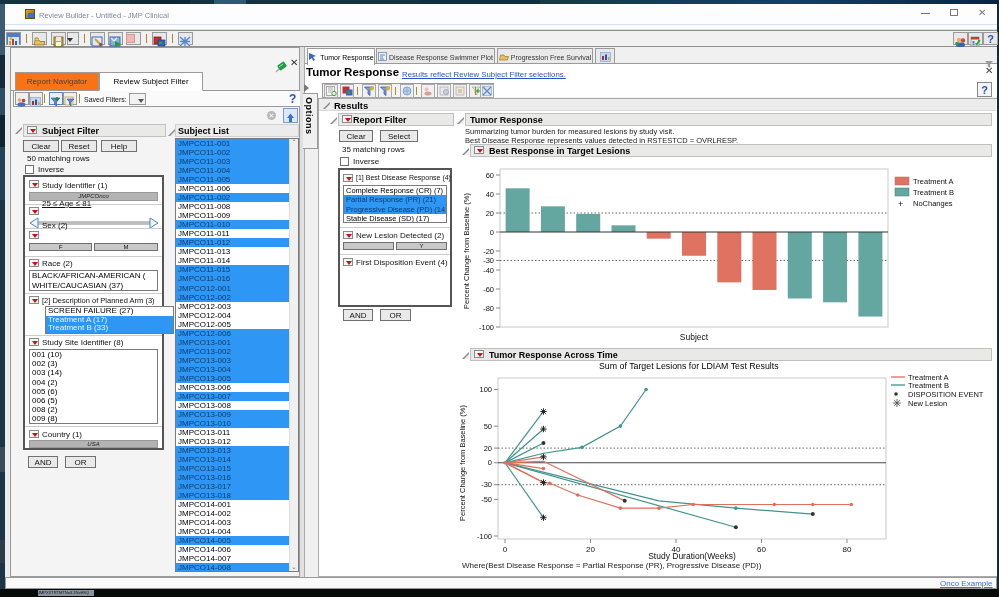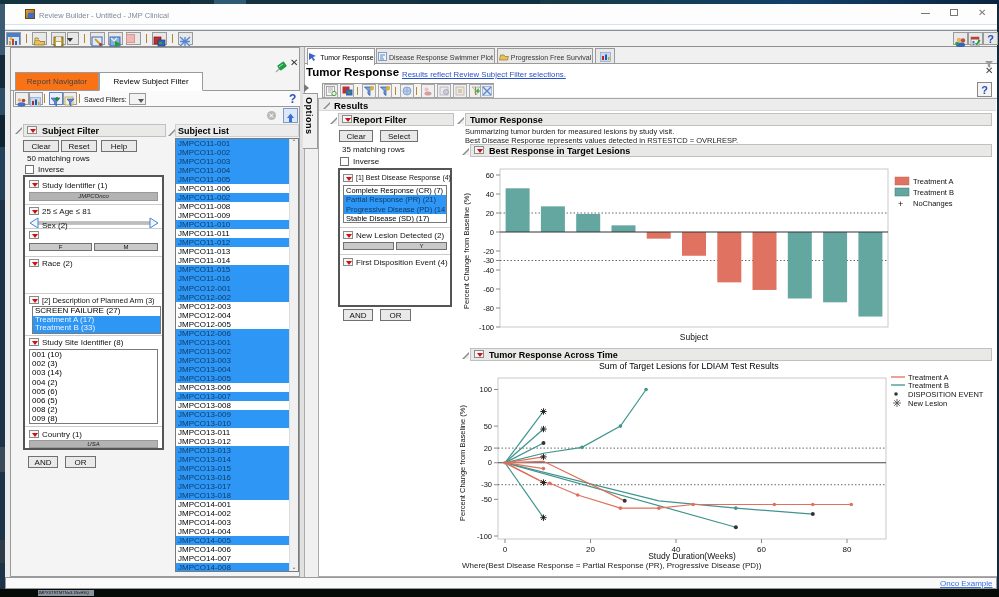--- a/index.html
+++ b/index.html
@@ -188,39 +188,43 @@
     <div class="abs small" style="left:16px;top:106px;">50 matching rows</div>
     <div class="abs" style="left:14px;top:117px;width:9px;height:9px;border:1px solid #707070;background:#fff;"></div>
     <div class="abs small" style="left:27px;top:117px;">Inverse</div>
 
     <div class="abs" style="left:12px;top:127px;width:141px;height:275px;border:2px solid #555;background:#fff;">
       <div class="redtri" style="left:4px;top:3px;"></div>
       <div class="abs small" style="left:17px;top:4px;">Study Identifier (1)</div>
       <div class="gbar" style="left:4px;top:15px;width:129px;height:9px;">JMPCOnco</div>
       <div class="abs" style="left:0;top:27px;width:137px;height:1px;background:#ccc;"></div>
       <div class="redtri" style="left:4px;top:30px;"></div>
-      <div class="abs small" style="left:17px;top:30px;">25 ≤ Age ≤ 81</div>
+      <div class="abs small" style="left:17px;top:22px;text-decoration:underline;">25 ≤ Age ≤ 81</div>
       <svg class="abs" style="left:4px;top:40px;" width="130" height="12">
           <path d="M8 6 L122 6" stroke="#888" stroke-width="3"></path>
           <path d="M8 6 L122 6" stroke="#f2f2f2" stroke-width="1"></path>
           <path d="M9 1 L1 6 L9 11 Z" fill="#f0f6ff" stroke="#4a85c8" stroke-width="1"></path>
           <path d="M121 1 L129 6 L121 11 Z" fill="#f0f6ff" stroke="#4a85c8" stroke-width="1"></path>
         </svg>
       <div class="abs" style="left:0;top:51px;width:137px;height:1px;background:#ccc;"></div>
       <div class="redtri" style="left:4px;top:54px;"></div>
       <div class="abs small" style="left:17px;top:44px;">Sex (2)</div>
       <div class="btn" style="left:4px;top:66px;width:63px;height:8px;font-size:6px;background:#c9c9c9;">F</div>
       <div class="btn" style="left:69px;top:66px;width:64px;height:8px;font-size:6px;background:#c9c9c9;">M</div>
       <div class="abs" style="left:0;top:79px;width:137px;height:1px;background:#ccc;"></div>
       <div class="redtri" style="left:4px;top:82px;"></div>
       <div class="abs small" style="left:17px;top:82px;">Race (2)</div>
+      <div class="listbox" style="left:4px;top:93px;width:129px;height:21px;">
+        <div class="lrow" style="height:10px;line-height:10px;font-size:8px;">BLACK/AFRICAN-AMERICAN (</div>
+        <div class="lrow" style="height:10px;line-height:10px;font-size:8px;">WHITE/CAUCASIAN (37)</div>
+      </div>
       <div class="abs" style="left:0;top:116px;width:137px;height:1px;background:#ccc;"></div>
       <div class="redtri" style="left:4px;top:119px;"></div>
       <div class="abs small" style="left:17px;top:119px;font-size:7.5px;">[2] Description of Planned Arm (3)</div>
-      <div class="listbox" style="left:7px;top:129px;width:129px;height:28px;">
+      <div class="listbox" style="left:20px;top:129px;width:129px;height:28px;">
         <div class="lrow" style="font-size:8px;height:8.7px;line-height:8.7px;">SCREEN FAILURE (27)</div>
         <div class="lrow sel" style="font-size:8px;height:8.7px;line-height:8.7px;color:#f0f4f8;">Treatment A (17)</div>
         <div class="lrow sel" style="font-size:8px;height:8.7px;line-height:8.7px;color:#f0f4f8;">Treatment B (33)</div>
       </div>
       <div class="abs" style="left:0;top:158px;width:137px;height:1px;background:#ccc;"></div>
       <div class="redtri" style="left:4px;top:161px;"></div>
       <div class="abs small" style="left:17px;top:161px;">Study Site Identifier (8)</div>
       <div class="listbox" style="left:4px;top:172px;width:129px;height:75px;">
         <div class="lrow" style="font-size:8px;height:9.2px;">001 (10)</div>
         <div class="lrow" style="font-size:8px;height:9.2px;">002 (3)</div>

